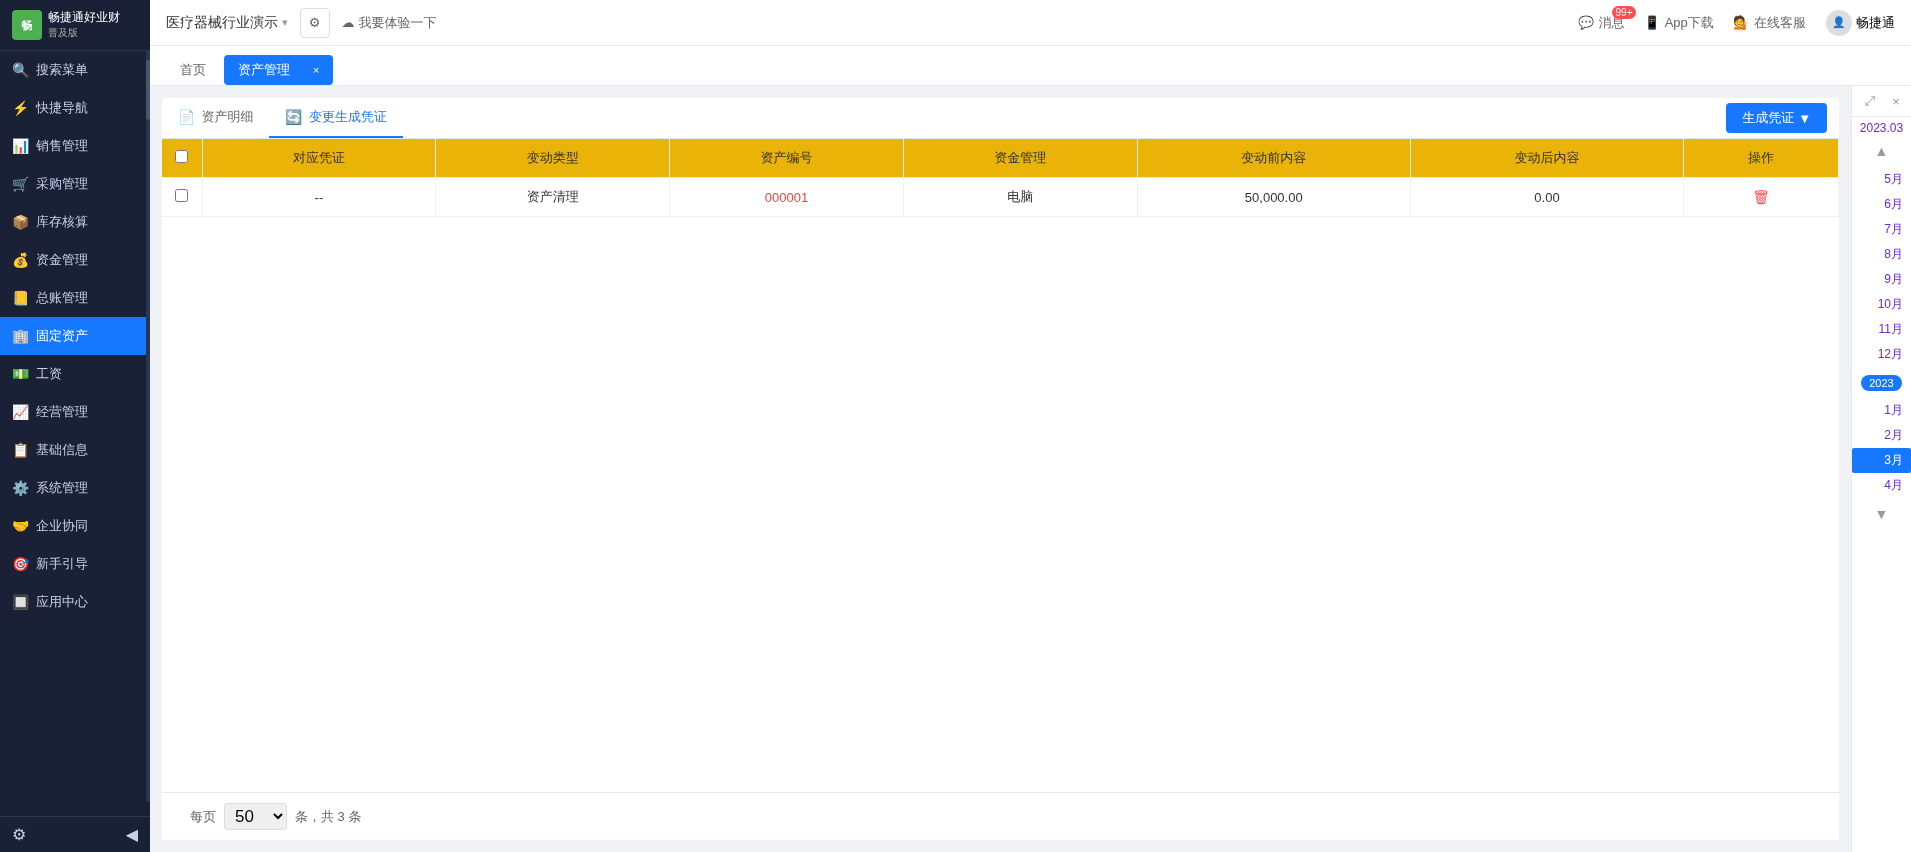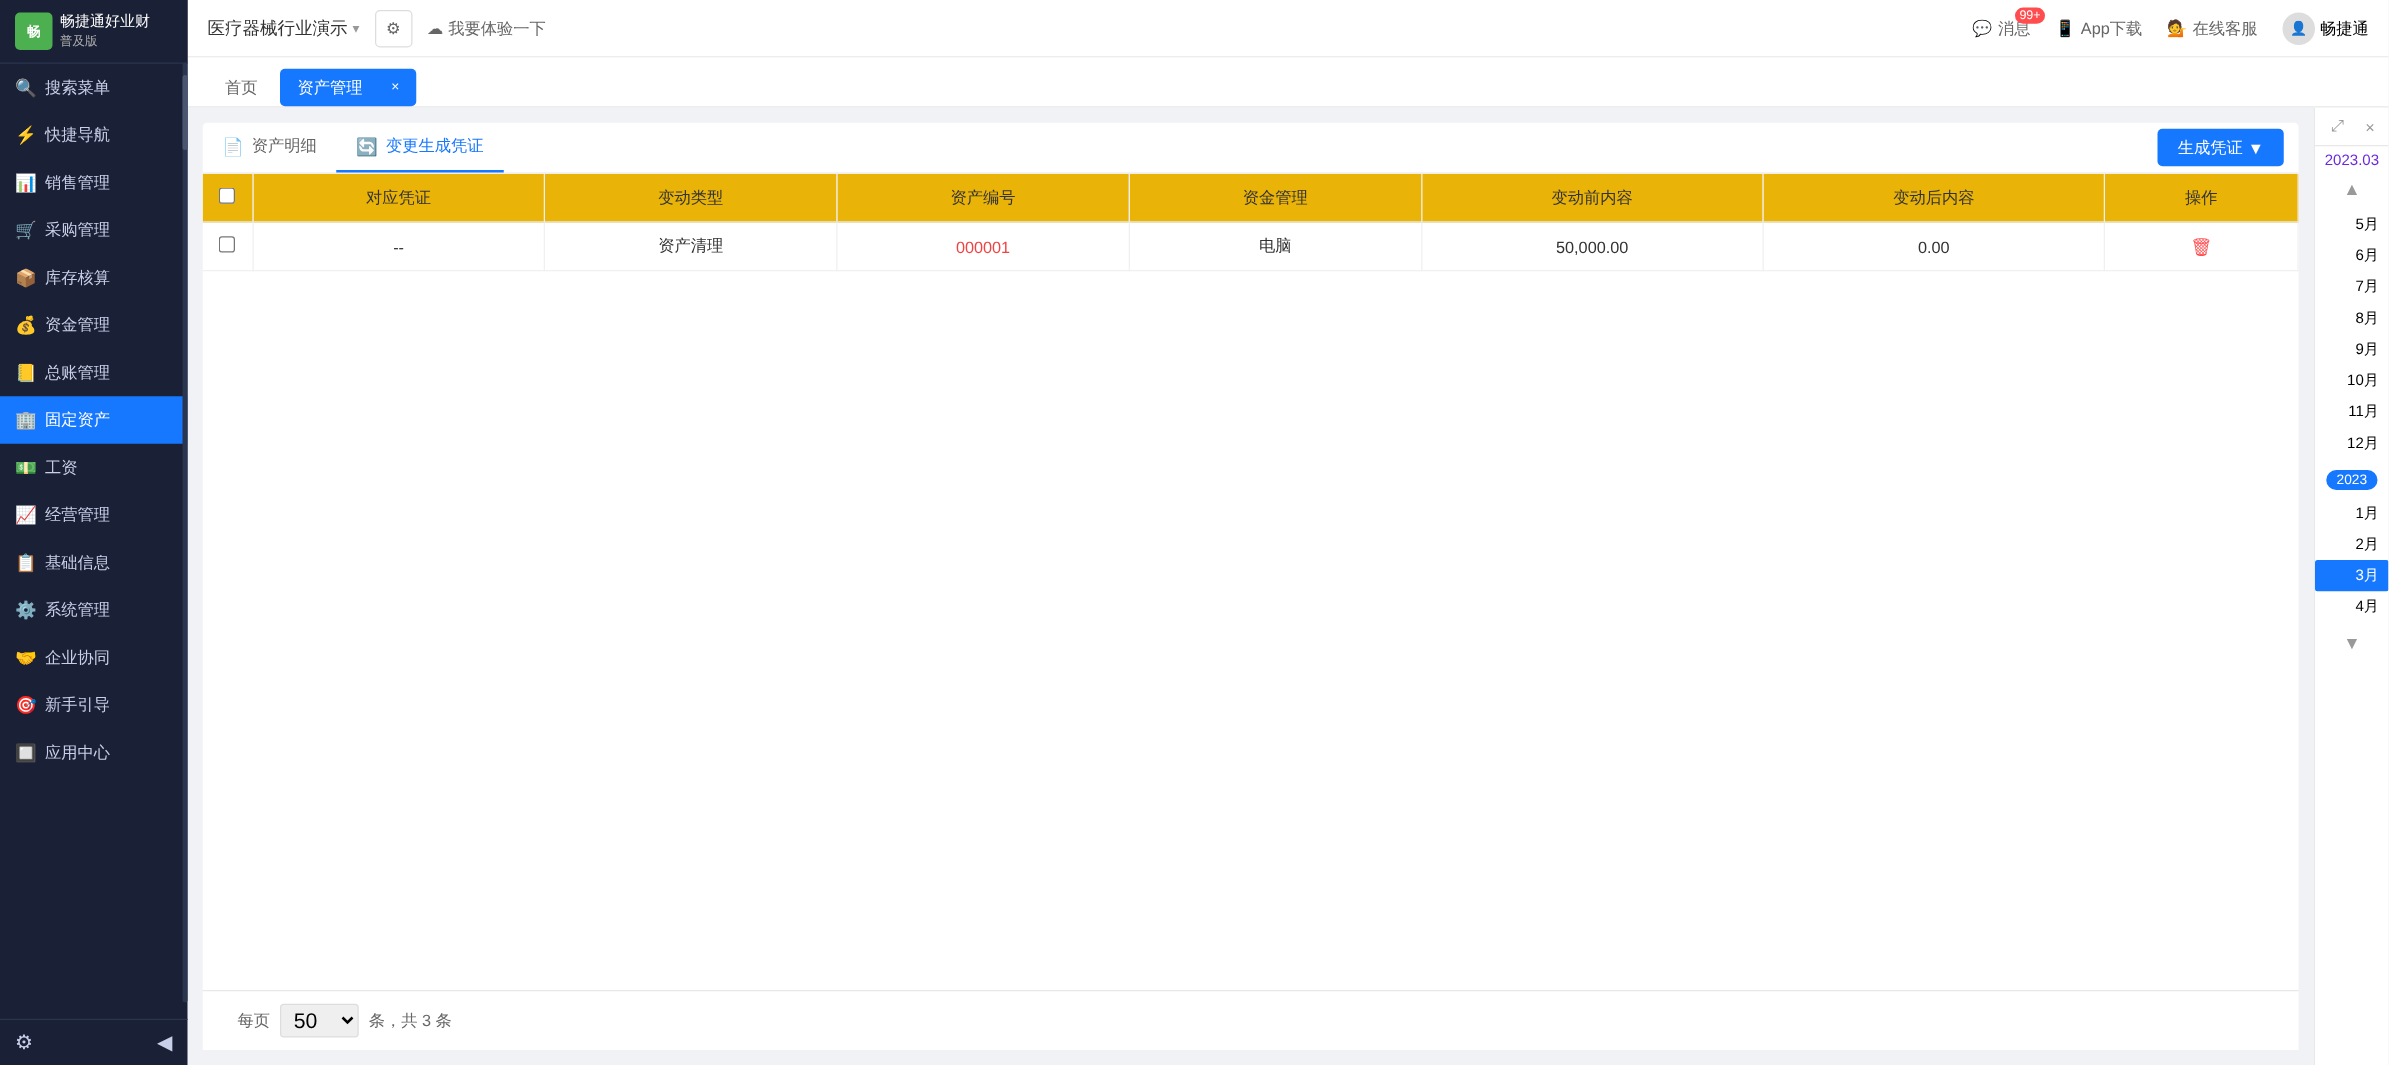--- a/index.html
+++ b/index.html
@@ -333,21 +333,21 @@
     .year-section {
       width: 100%;
       padding: 4px 0;
     }
     .month-item {
       display: flex;
       align-items: center;
       justify-content: flex-end;
       padding: 4px 8px;
       font-size: 12px;
-      color: #000000;
+      color: #6d28d9;
       cursor: pointer;
       white-space: nowrap;
     }
     .month-item.active {
       background: #1677ff;
       color: #fff;
       border-radius: 2px;
     }
     .nav-arrow {
       color: #999;

